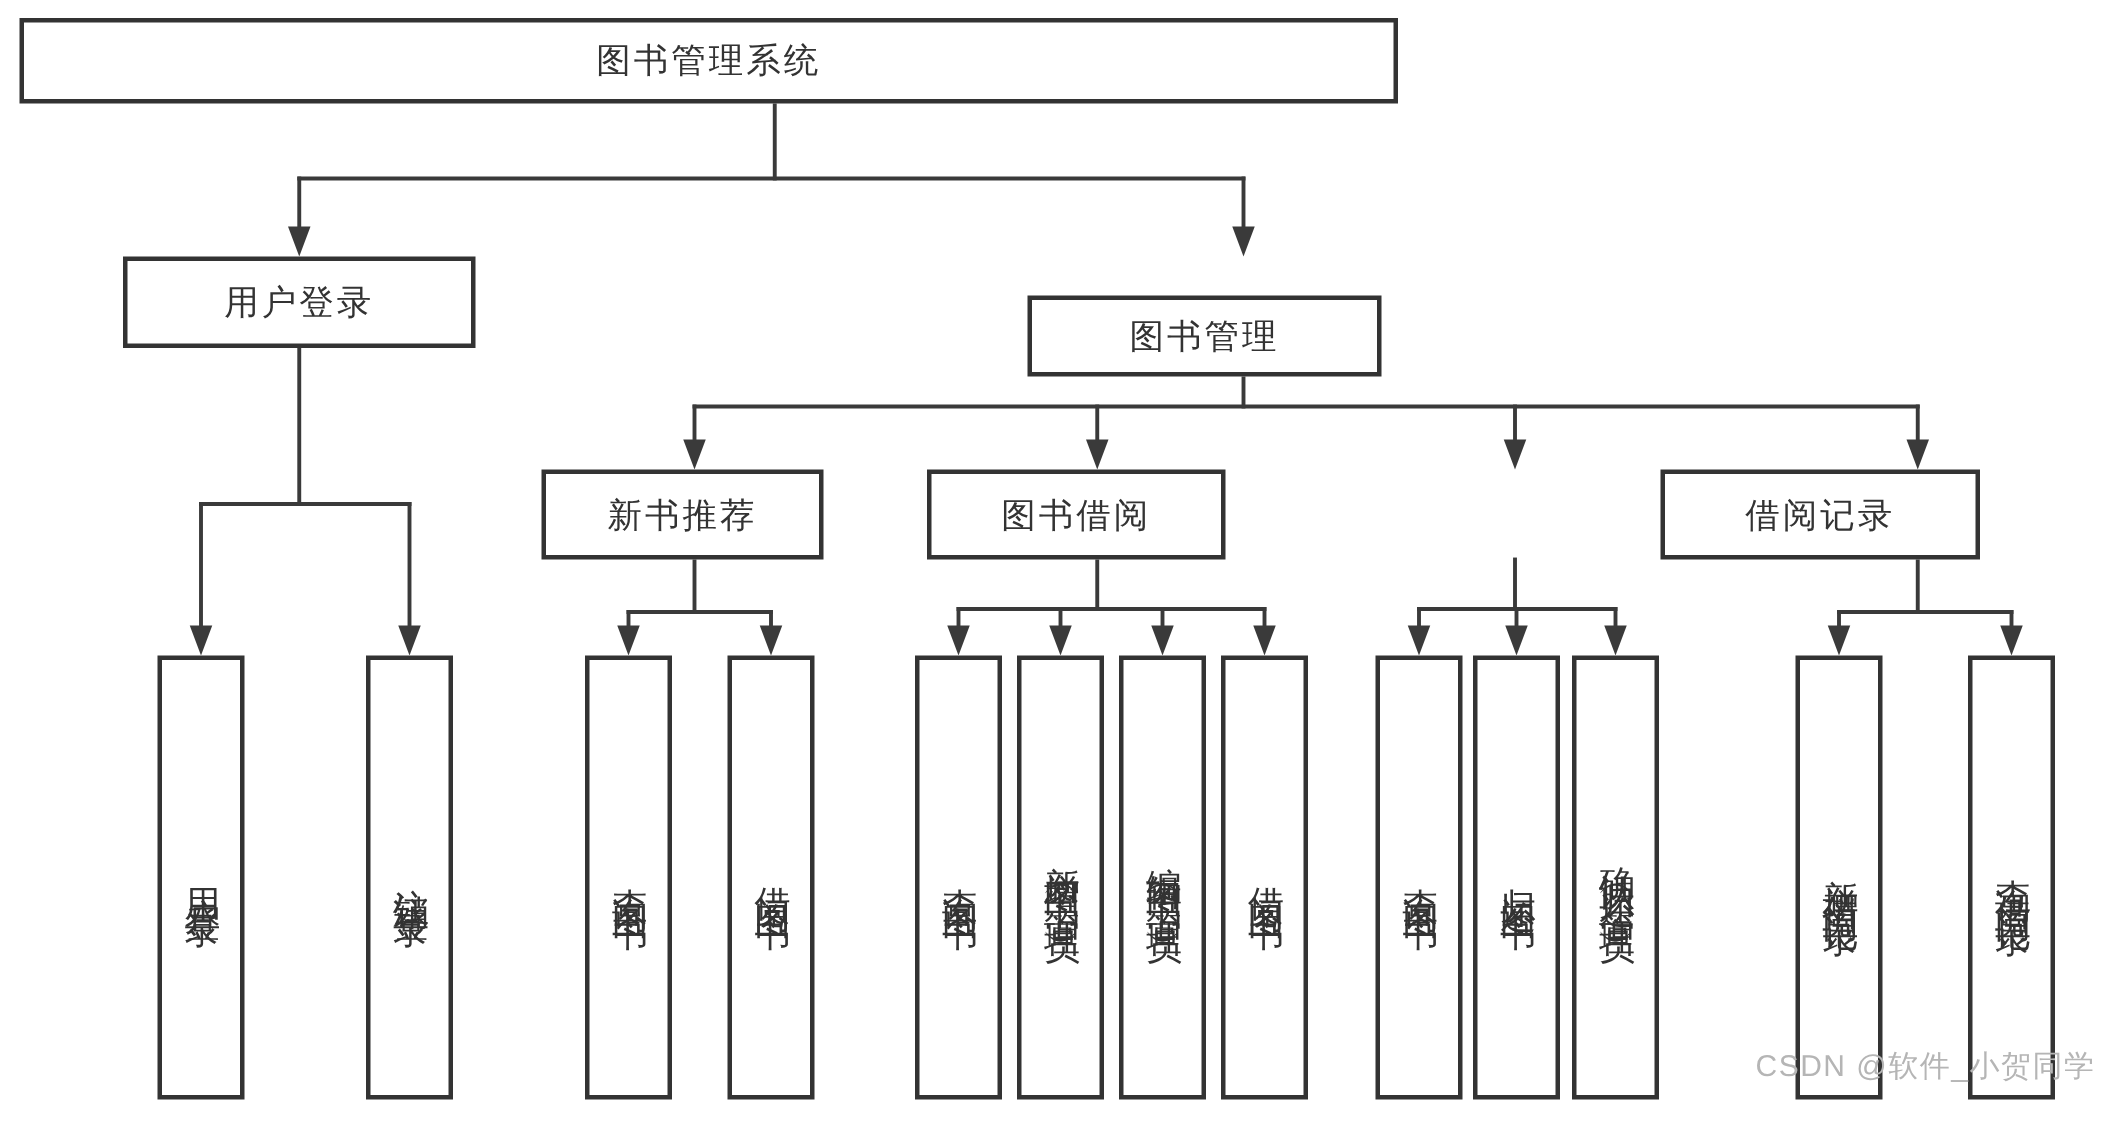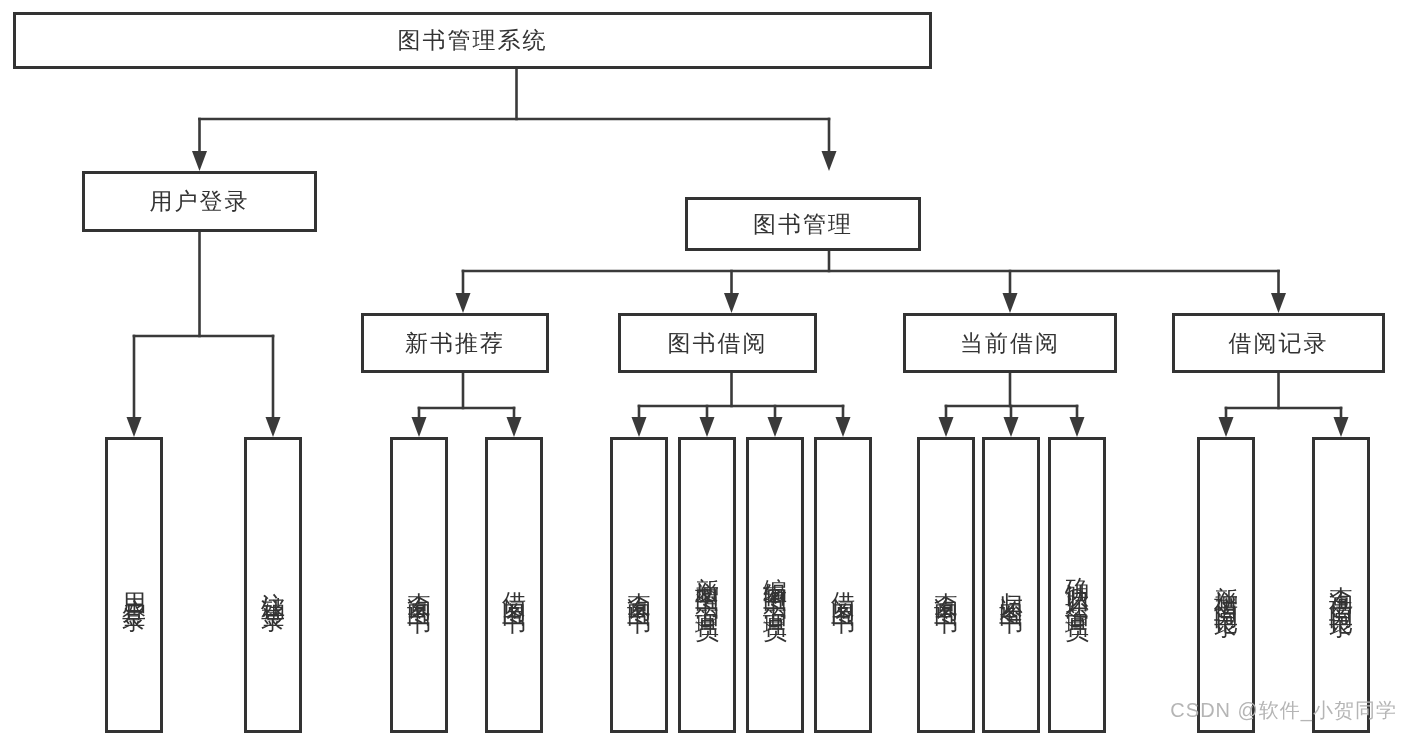--- a/index.html
+++ b/index.html
@@ -59,21 +59,21 @@
   }
   
   .n-root   { left: 13px;  top: 12px;  width: 919px; height: 57px; }
   
   .n-login  { left: 82px;  top: 171px; width: 235px; height: 61px; }
   .n-mgmt   { left: 685px; top: 171px; width: 236px; height: 54px; margin-top: 26px; }
   
   .n-nbr    { left: 361px;  top: 313px; width: 188px; height: 60px; }
   .n-bb     { left: 618px;  top: 313px; width: 199px; height: 60px; }
   .n-cb     { left: 903px;  top: 313px; width: 214px; height: 60px; }
-  .n-br     { left: 1172px; top: 313px; width: 213px; height: 60px; }
+  .n-br     { left: 1107px; top: 313px; width: 213px; height: 60px; }
   
   .l-g1a { left: 105px;  }
   .l-g1b { left: 244px;  }
   .l-g2a { left: 390px;  }
   .l-g2b { left: 485px;  }
   .l-g3a { left: 610px;  }
   .l-g3b { left: 678px;  }
   .l-g3c { left: 746px;  }
   .l-g3d { left: 814px;  }
   .l-g4a { left: 917px;  }
@@ -172,21 +172,20 @@
     </g>
   </svg>
 
   <div class="node hbox n-root">图书管理系统</div>
 
   <div class="node hbox n-login">用户登录</div>
   <div class="node hbox n-mgmt">图书管理</div>
 
   <div class="node hbox n-nbr">新书推荐</div>
   <div class="node hbox n-bb">图书借阅</div>
-  <div class="node hbox n-cb">当前借阅</div>
   <div class="node hbox n-br">借阅记录</div>
 
   <div class="node vbox l-g1a">用户登录</div>
   <div class="node vbox l-g1b">注销登录</div>
 
   <div class="node vbox l-g2a">查询图书</div>
   <div class="node vbox l-g2b">借阅图书</div>
 
   <div class="node vbox l-g3a">查询图书</div>
   <div class="node vbox l-g3b">新增图书（管理员）</div>

